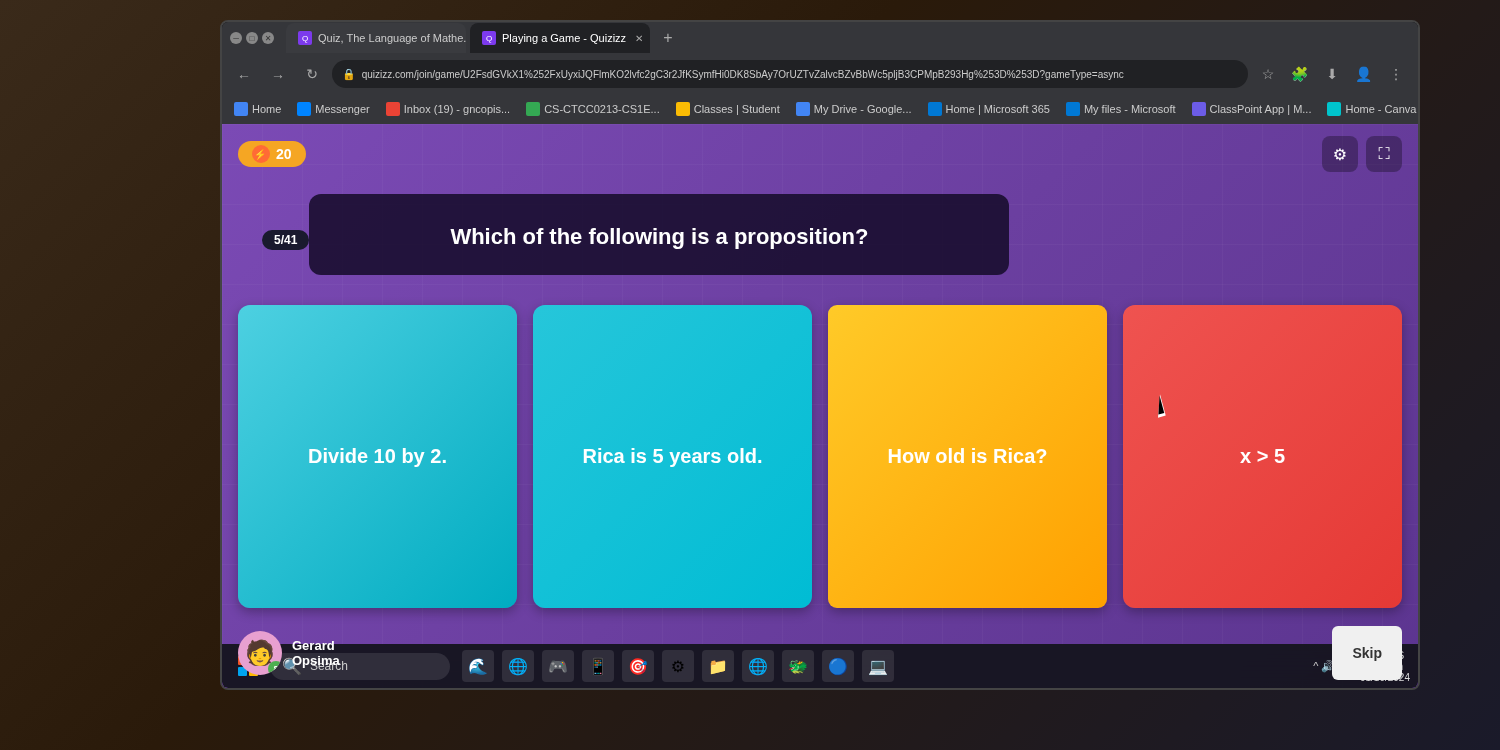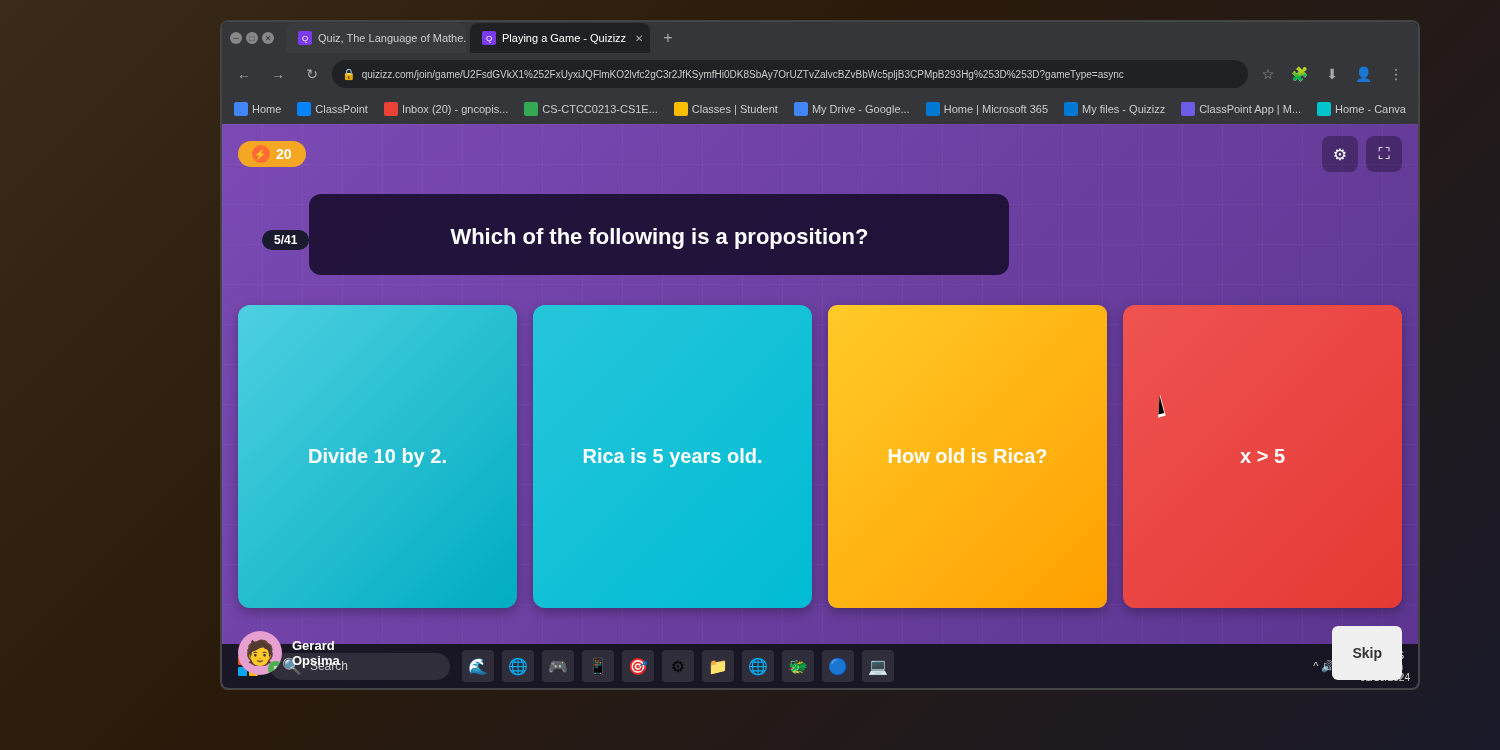--- a/index.html
+++ b/index.html
@@ -605,45 +605,45 @@
           </div>
         </div>
 
         <div class="bookmarks-bar">
           <div class="bookmark-item">
             <div class="bookmark-icon" style="background:#4285f4;"></div>
             <span>Home</span>
           </div>
           <div class="bookmark-item">
             <div class="bookmark-icon" style="background:#0084ff;"></div>
-            <span>ClassPoint</span>
+            <span>Messenger</span>
           </div>
           <div class="bookmark-item">
             <div class="bookmark-icon" style="background:#ea4335;"></div>
-            <span>Inbox (20) - gncopis...</span>
+            <span>Inbox (19) - gncopis...</span>
           </div>
           <div class="bookmark-item">
             <div class="bookmark-icon" style="background:#34a853;"></div>
             <span>CS-CTCC0213-CS1E...</span>
           </div>
           <div class="bookmark-item">
             <div class="bookmark-icon" style="background:#fbbc04;"></div>
             <span>Classes | Student</span>
           </div>
           <div class="bookmark-item">
             <div class="bookmark-icon" style="background:#4285f4;"></div>
             <span>My Drive - Google...</span>
           </div>
           <div class="bookmark-item">
             <div class="bookmark-icon" style="background:#0078d4;"></div>
             <span>Home | Microsoft 365</span>
           </div>
           <div class="bookmark-item">
             <div class="bookmark-icon" style="background:#0078d4;"></div>
-            <span>My files - Quizizz</span>
+            <span>My files - Microsoft</span>
           </div>
           <div class="bookmark-item">
             <div class="bookmark-icon" style="background:#6c5ce7;"></div>
             <span>ClassPoint App | M...</span>
           </div>
           <div class="bookmark-item">
             <div class="bookmark-icon" style="background:#00c4cc;"></div>
             <span>Home - Canva</span>
           </div>
 

